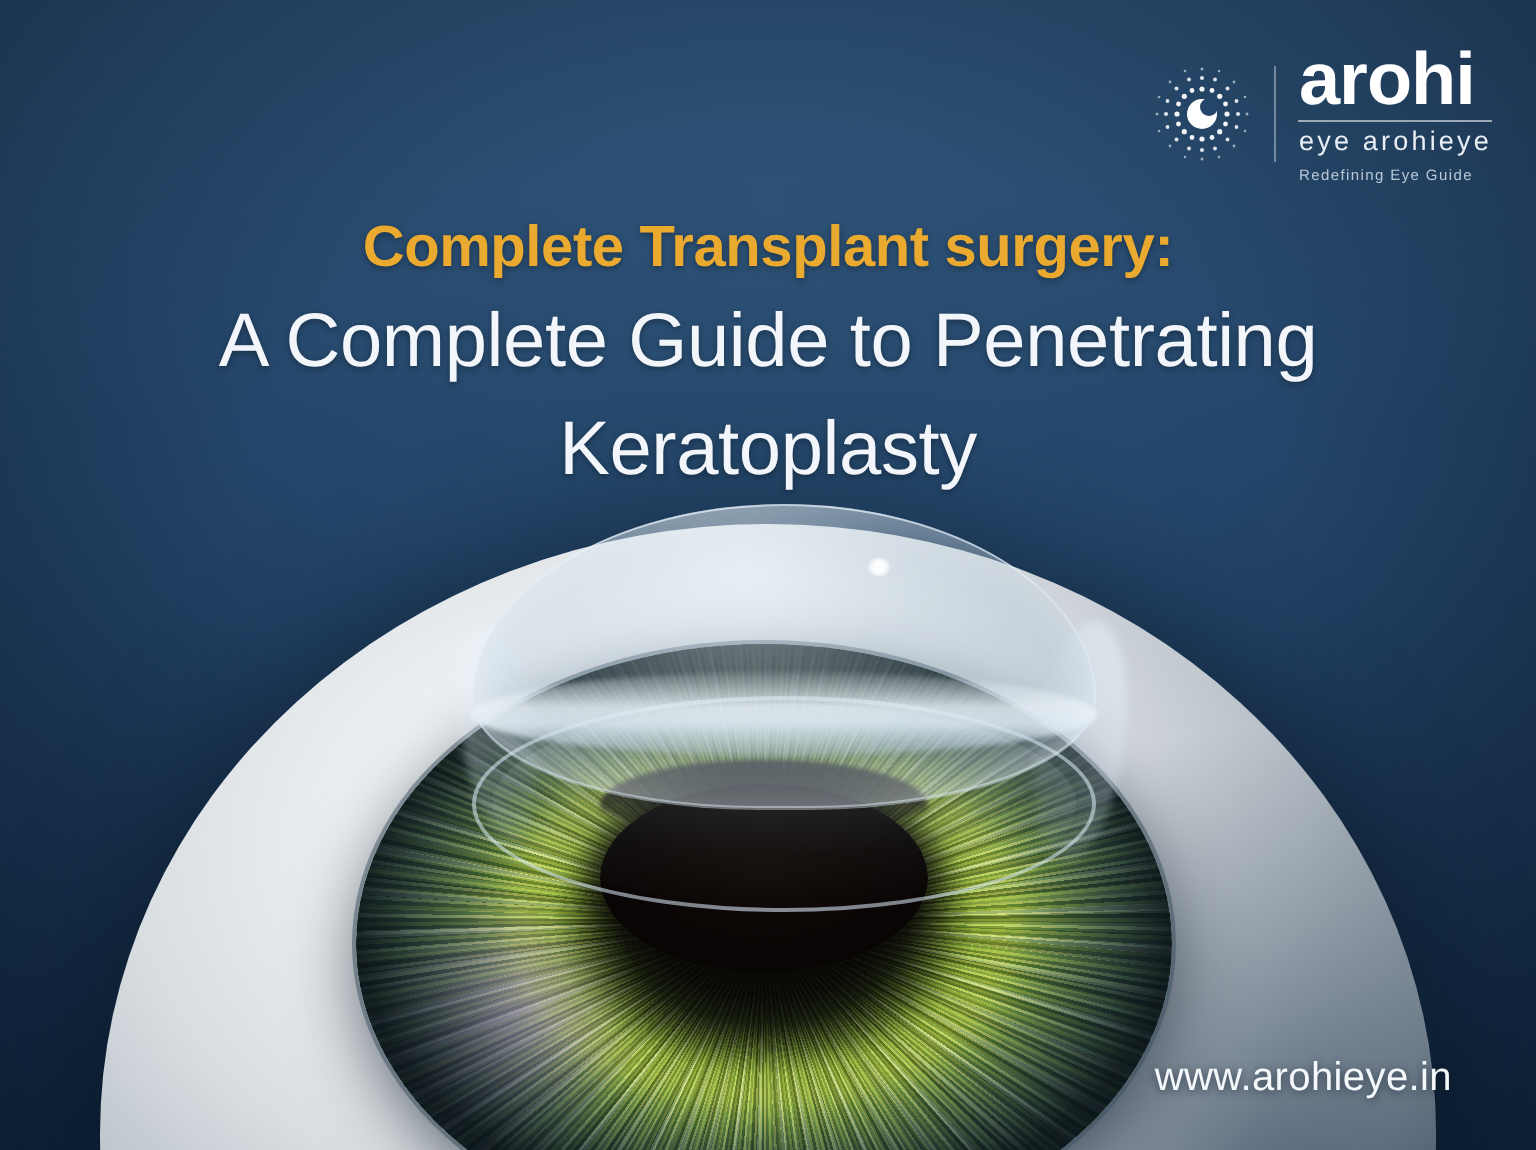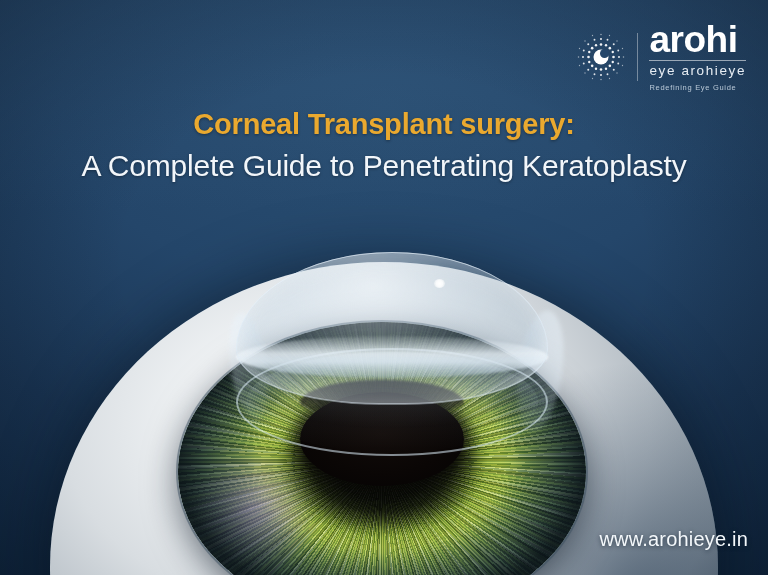--- a/index.html
+++ b/index.html
@@ -109,21 +109,21 @@
     display: block;
     font-size: 29px;
     font-weight: bold;
     color: #eaa92f;
     letter-spacing: -0.2px;
     line-height: 1.42;
     text-shadow: 0 1px 3px rgba(0,0,0,0.35);
   }
   .title-line-2 {
     display: block;
-    font-size: 30px;
+    font-size: 38px;
     font-weight: normal;
     color: #f2f6fa;
     letter-spacing: -0.2px;
     line-height: 1.42;
     text-shadow: 0 1px 3px rgba(0,0,0,0.35);
   }
 
   
   .eye-stage {
     position: absolute;
@@ -346,21 +346,21 @@
     top: 100px;
     width: 292px;
     height: 100px;
     border-radius: 50%;
     background: linear-gradient(180deg, rgba(220,236,248,0.22) 0%, rgba(200,222,238,0.08) 45%, rgba(190,215,235,0.0) 100%);
   }
 
   
   .url {
     position: absolute;
-    right: 20px;
+    right: 42px;
     bottom: 24px;
     font-size: 20px;
     color: #f4f8fb;
     letter-spacing: 0.2px;
     z-index: 45;
     text-shadow: 0 1px 4px rgba(12,26,42,0.65);
   }
 </style>
 </head>
 <body>
@@ -473,19 +473,19 @@
 
     <div class="logo-text">
       <div class="logo-word">arohi</div>
       <div class="logo-rule"></div>
       <div class="logo-sub">eye arohieye</div>
       <div class="logo-tag">Redefining Eye Guide</div>
     </div>
   </div>
 
   <div class="title-block">
-    <span class="title-line-1">Corneal Transplant surgery:</span>
+    <span class="title-line-1">Complete Transplant surgery:</span>
     <span class="title-line-2">A Complete Guide to Penetrating Keratoplasty</span>
   </div>
 
   <div class="url">www.arohieye.in</div>
 
 </div>
 
 </body></html>

